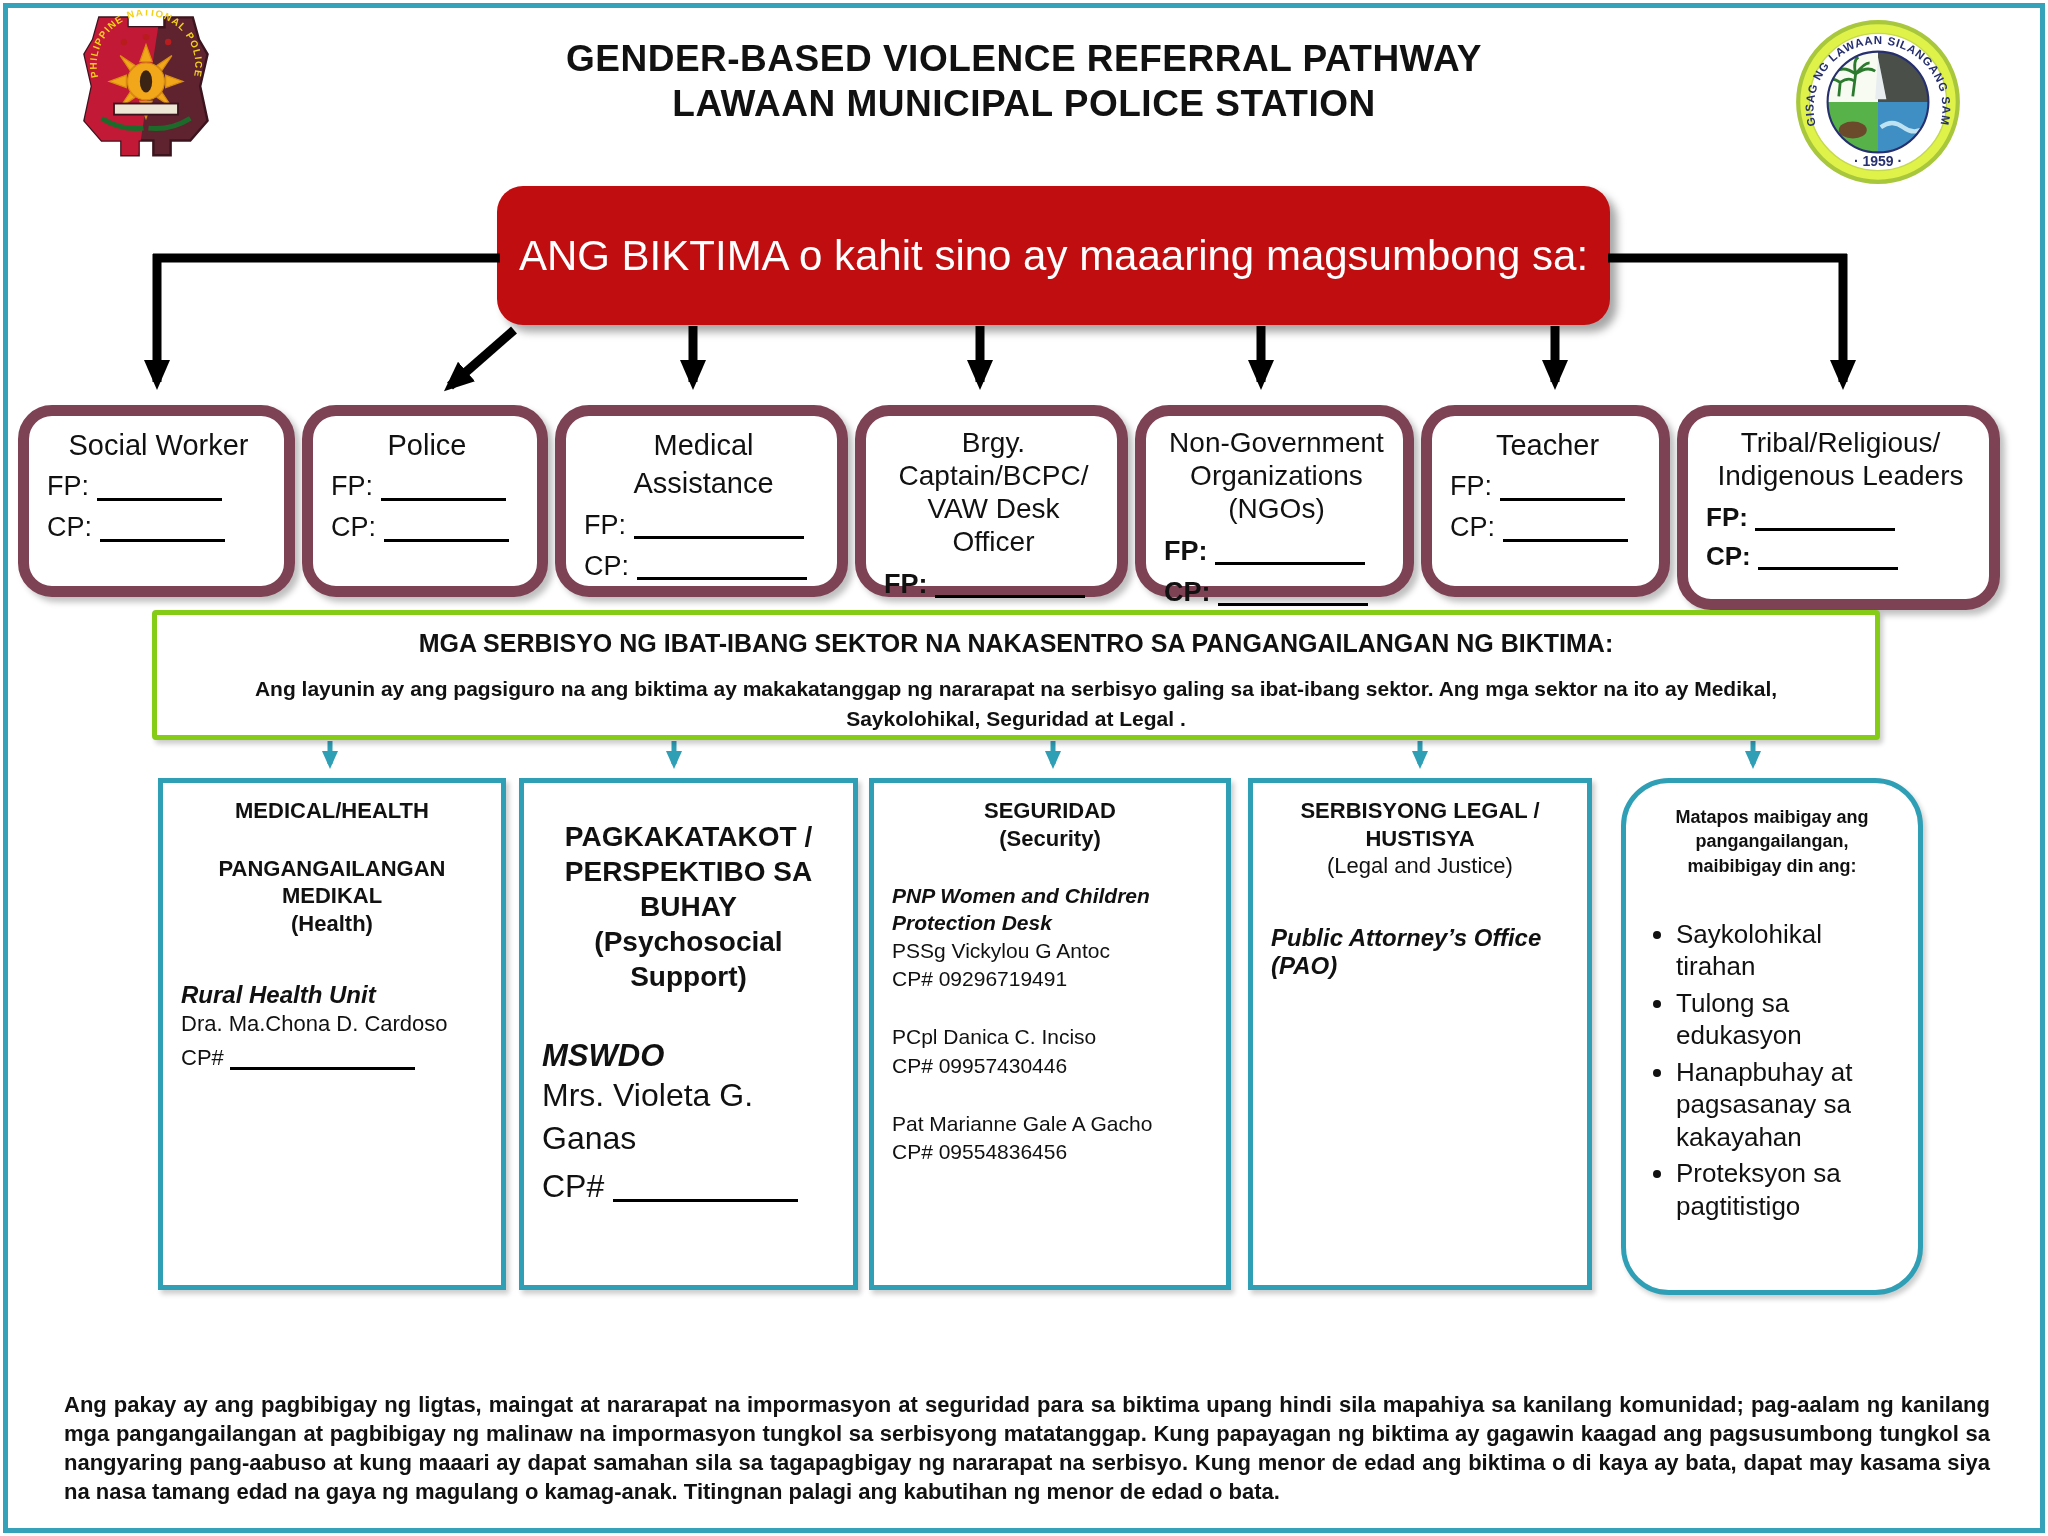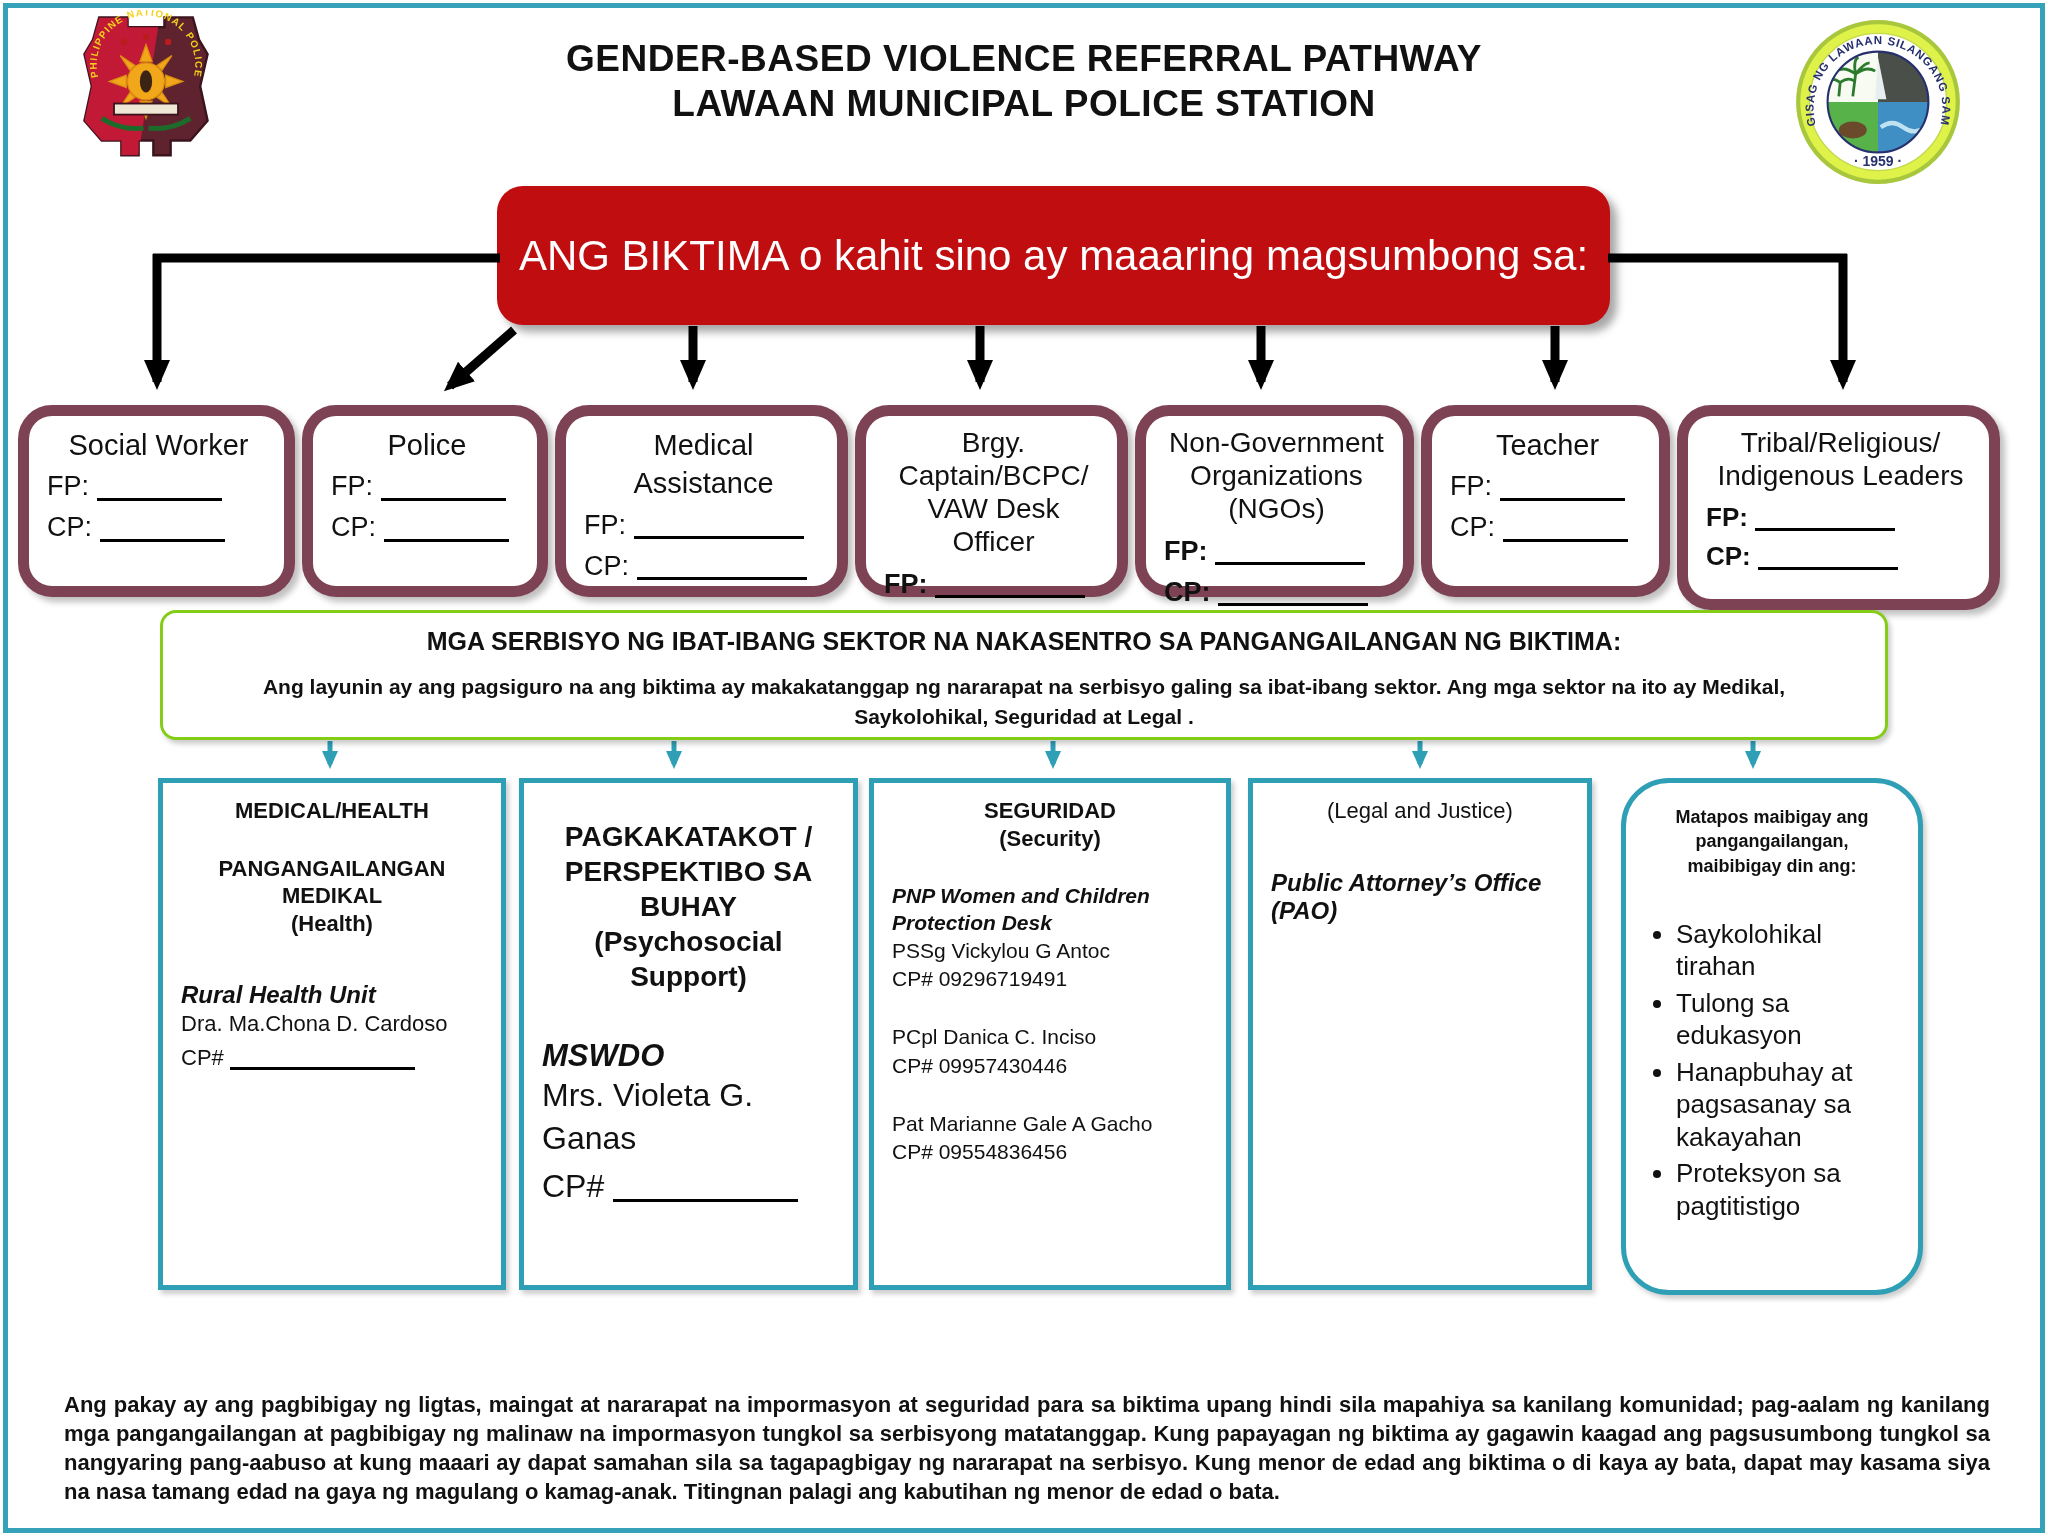--- a/index.html
+++ b/index.html
@@ -29,22 +29,22 @@
   .refbox .rtitle{text-align:center;font-size:29px;}
   .refbox.boldfields .fline{font-weight:bold;}
   .blank{display:inline-block;border-bottom:3px solid #000;height:1.05em;vertical-align:baseline;
          transform:translateY(5px);}.w125{width:125px}.w140{width:140px}.w150{width:150px}.w170{width:170px}.w185{width:185px}
   .rb1{width:277px}.rb2{width:246px}.rb3{width:293px}.rb4{width:273px}
   .rb5{width:279px}.rb6{width:249px}.rb7{width:323px;height:205px}
   .rb7 .rtitle,.rb5 .rtitle,.rb4 .rtitle{font-size:28px;line-height:1.18;margin-bottom:4px;}
   .rb7 .fline{font-size:26px;}
 
   
-  .svc-header{position:absolute;left:160px;top:610px;width:1728px;height:130px;box-sizing:border-box;
-              border:3px solid #84cc16;border-radius:16px;background:#fff;text-align:center;
+  .svc-header{position:absolute;left:152px;top:610px;width:1728px;height:130px;box-sizing:border-box;
+              border:5px solid #84cc16;border-radius:4px;background:#fff;text-align:center;
               padding:14px 56px 0 56px;box-shadow:3px 4px 5px rgba(0,0,0,.2);}
   .svc-header .sh-title{font-weight:bold;font-size:25px;margin-bottom:16px;}
   .svc-header .sh-body{font-weight:bold;font-size:21px;line-height:1.45;}
 
   
   .svcbox{position:absolute;top:778px;height:512px;box-sizing:border-box;border:5px solid #2f9fb6;
           background:#fff;padding:14px 18px;box-shadow:3px 4px 5px rgba(0,0,0,.2);}
   .sb1{left:158px;width:348px;}
   .sb2{left:519px;width:339px;}
   .sb3{left:869px;width:362px;}
@@ -249,20 +249,21 @@
     <div class="sb-line">CP# 09296719491</div>
     <div class="gap30"></div>
     <div class="sb-line">PCpl Danica C. Inciso</div>
     <div class="sb-line">CP# 09957430446</div>
     <div class="gap30"></div>
     <div class="sb-line">Pat Marianne Gale A Gacho</div>
     <div class="sb-line">CP# 09554836456</div>
   </div>
 
   <div class="svcbox sb4">
+    <div class="sb-h">SERBISYONG LEGAL / HUSTISYA</div>
     <div class="sb-sub">(Legal and Justice)</div>
     <div class="gap44"></div>
     <div class="sb-org">Public Attorney’s Office (PAO)</div>
   </div>
 
   <div class="svcbox sb5">
     <div class="sb-h">Matapos maibigay ang pangangailangan, maibibigay din ang:</div>
     <ul>
       <li>Saykolohikal tirahan</li>
       <li>Tulong sa edukasyon</li>

